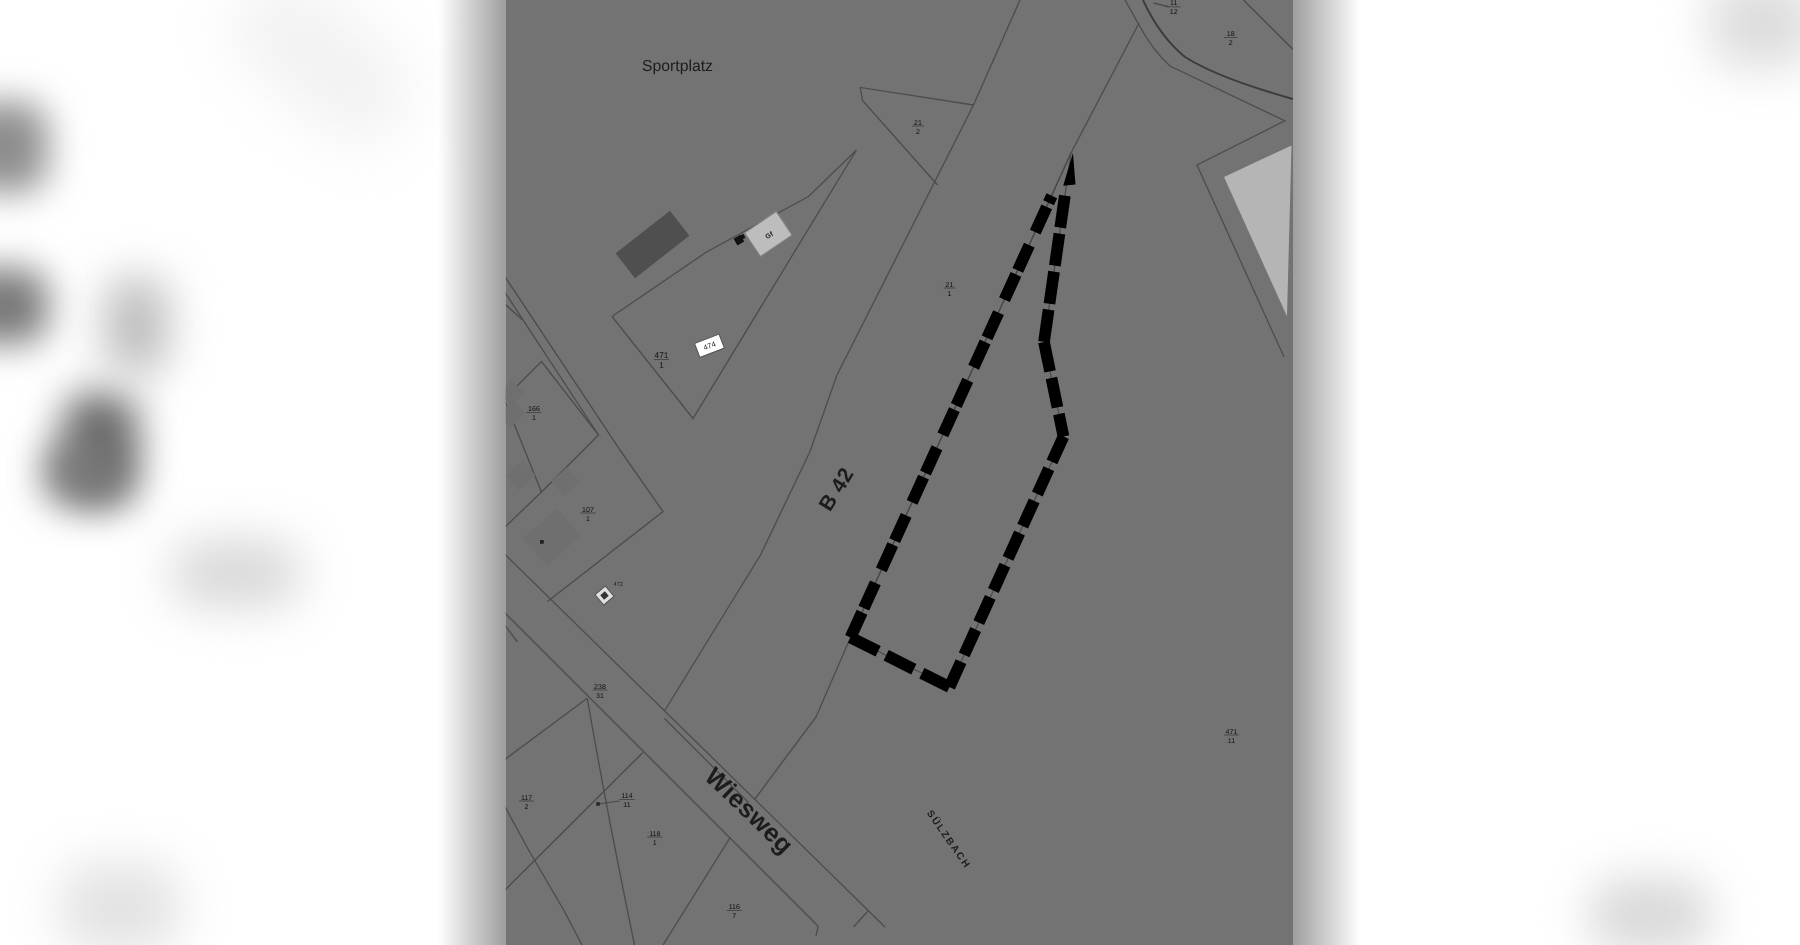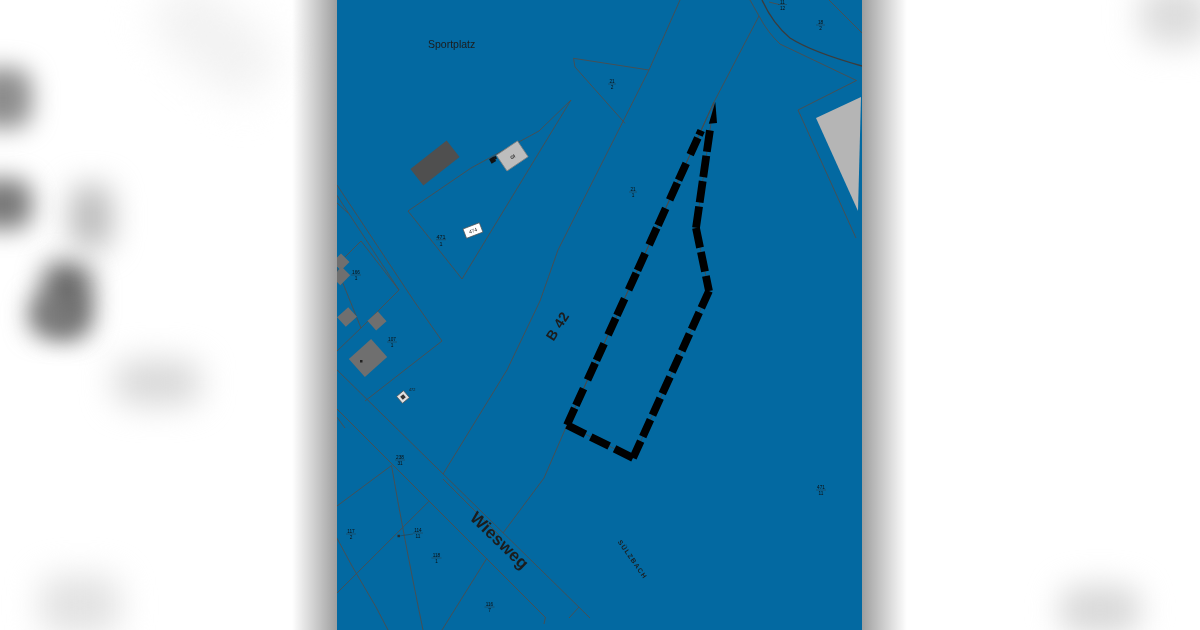--- a/index.html
+++ b/index.html
@@ -4,21 +4,21 @@
 <style>
   html,body{margin:0;padding:0;}
   body{width:1200px;height:630px;overflow:hidden;position:relative;background:#fff;
        font-family:"Liberation Sans",sans-serif;}
   #bg{position:absolute;left:0;top:0;width:1200px;height:630px;overflow:hidden;}
   .blob{position:absolute;border-radius:30%;}
   #shadL{position:absolute;top:0;left:292px;width:45px;height:630px;
      background:linear-gradient(to right, rgba(0,0,0,0), rgba(0,0,0,0.38));}
   #shadR{position:absolute;top:0;left:862px;width:45px;height:630px;
      background:linear-gradient(to right, rgba(0,0,0,0.38), rgba(0,0,0,0));}
-  #panel{position:absolute;left:337px;top:0;width:525px;height:630px;background:#0369a1;overflow:hidden;
+  #panel{position:absolute;left:337px;top:0;width:525px;height:630px;background:#737373;overflow:hidden;
          filter:blur(0px);}
 </style>
 </head>
 <body>
 <div id="bg">
   <div class="blob" style="left:-26px;top:68px;width:58px;height:60px;background:#8d8d8d;filter:blur(12px);"></div>
   <div class="blob" style="left:-28px;top:179px;width:60px;height:50px;background:#787878;filter:blur(12px);"></div>
   <div class="blob" style="left:42px;top:262px;width:50px;height:74px;background:#686868;filter:blur(13px);"></div>
   <div class="blob" style="left:30px;top:296px;width:48px;height:38px;background:#787878;filter:blur(13px);"></div>
   <div class="blob" style="left:70px;top:185px;width:42px;height:64px;background:#bbb;filter:blur(15px);"></div>

